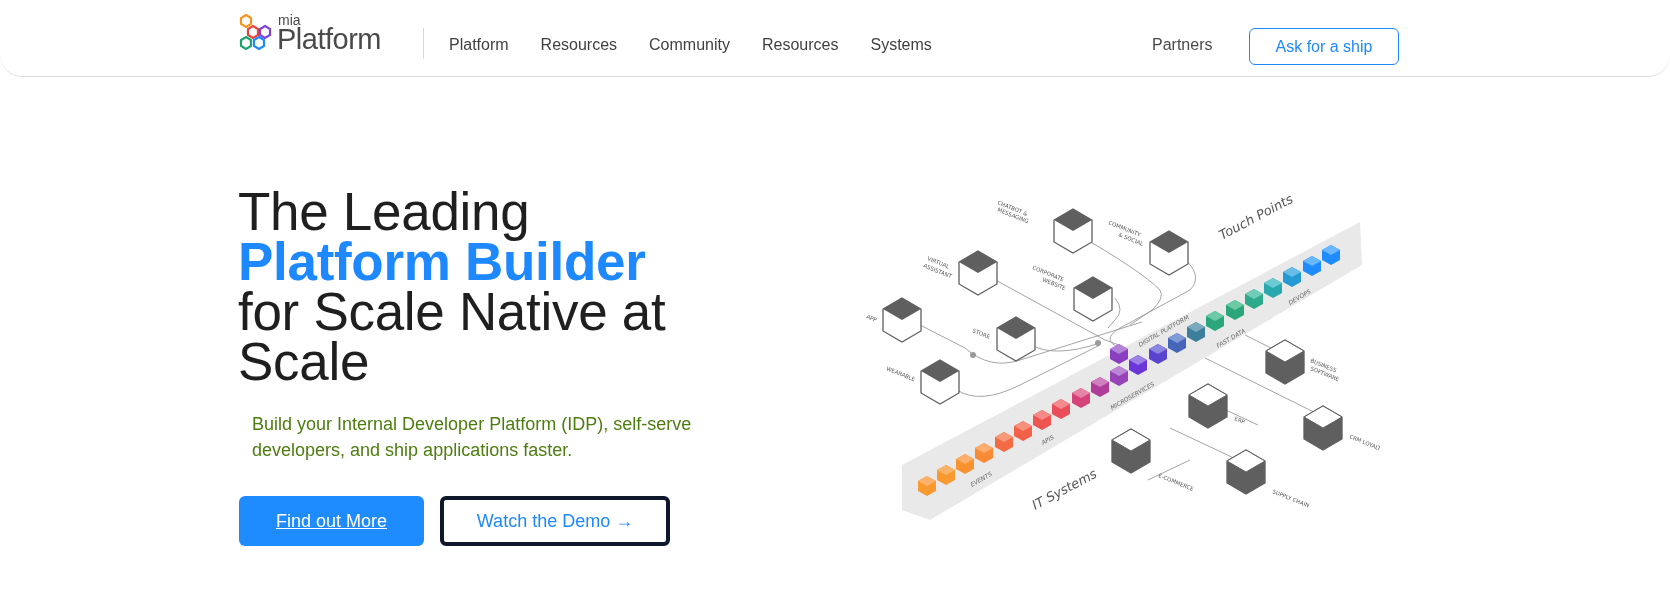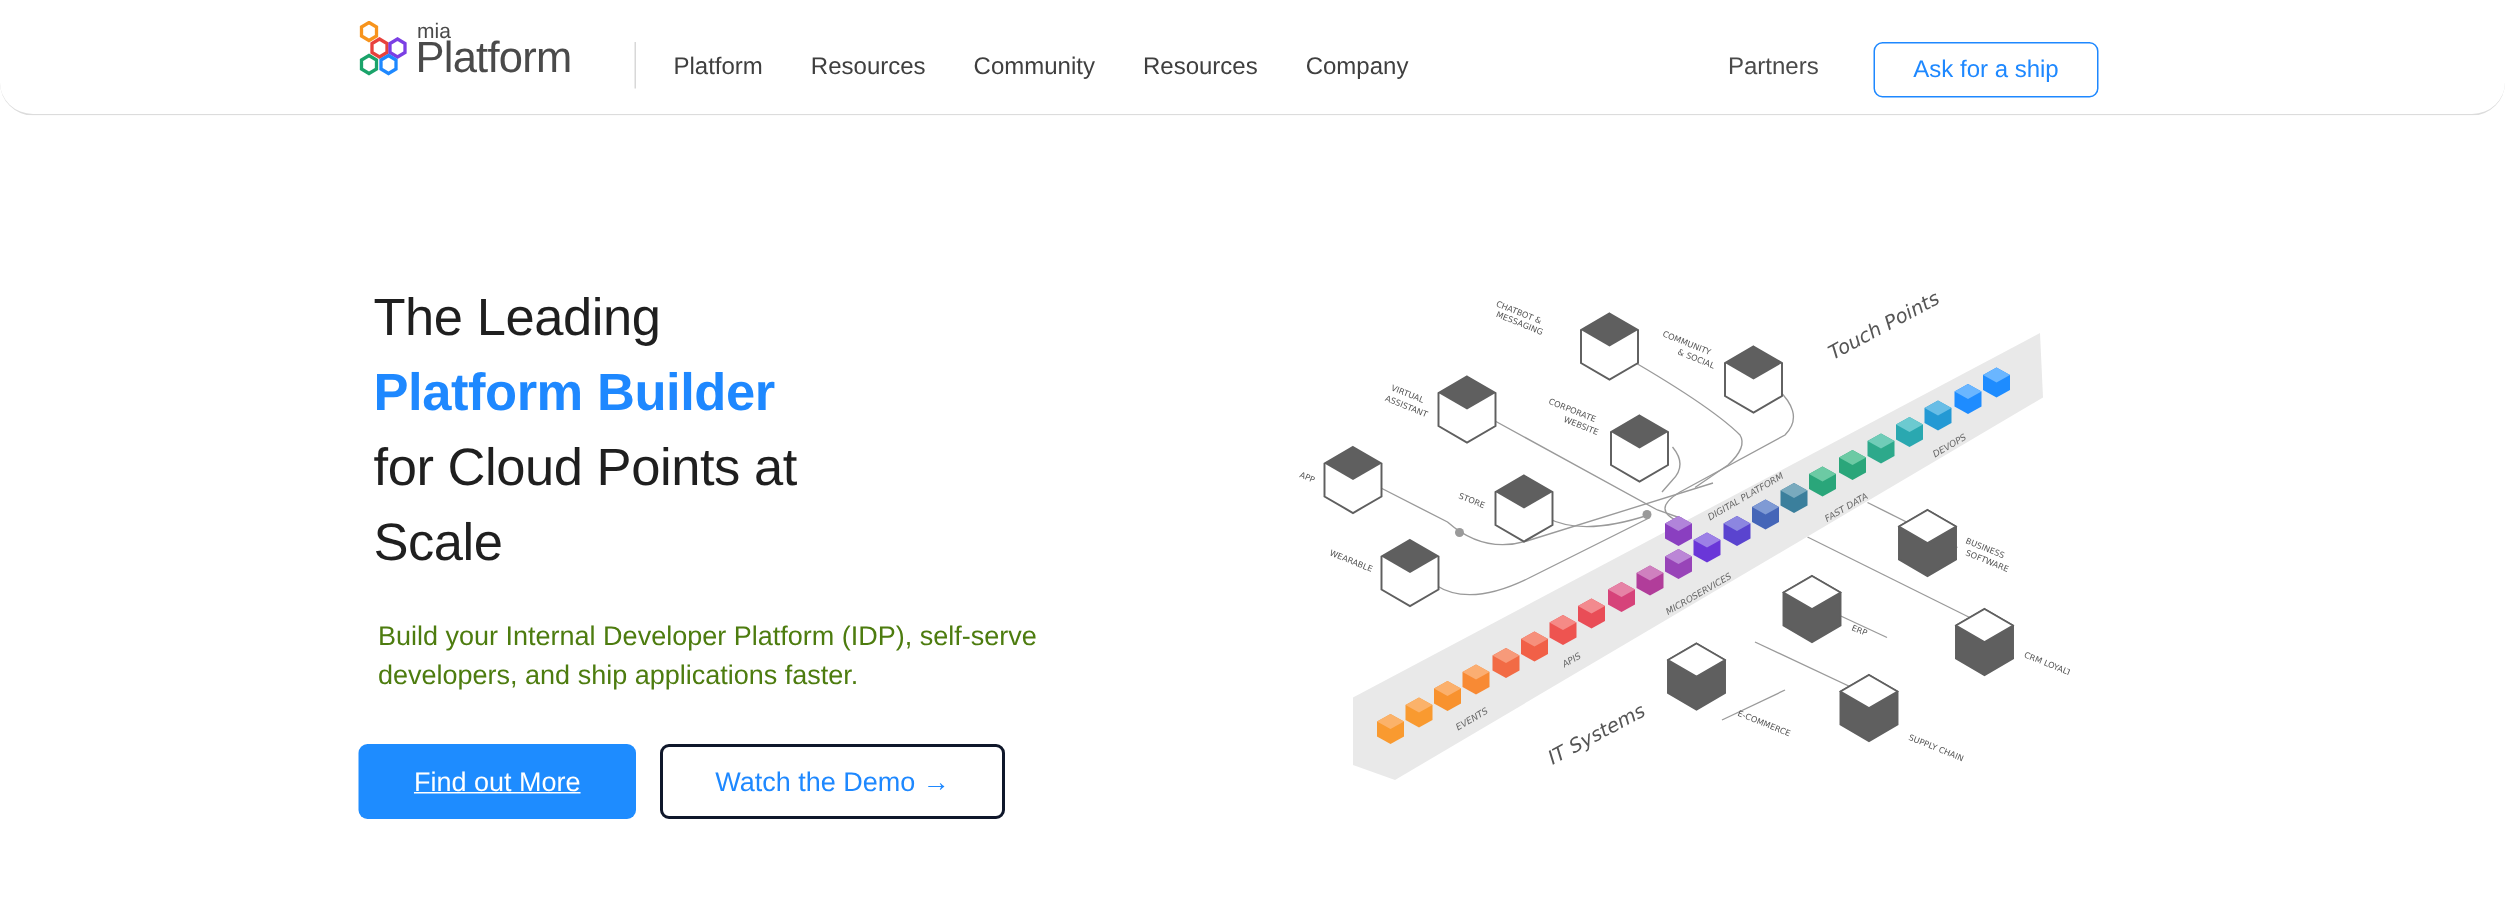--- a/index.html
+++ b/index.html
@@ -9,26 +9,26 @@
   .header { position: absolute; left: 0; top: 0; width: 1670px; height: 77px; border-bottom: 1px solid #dcdcdc; background: #fff; border-radius: 22px; }
   .logo { position: absolute; left: 238px; top: 14px; width: 165px; height: 40px; display: block; }
   .logo-mia { position: absolute; left: 40px; top: -2px; font-size: 14px; color: #4a4a4a; }
   .logo-word { position: absolute; left: 39px; top: 9px; font-size: 29px; color: #4a4a4a; letter-spacing: -0.5px; }
   .divider { position: absolute; left: 423px; top: 28px; width: 1px; height: 31px; background: #d8d8d8; }
   .nav { position: absolute; left: 449px; top: 36px; display: flex; gap: 0; }
   .nav a { font-size: 16px; color: #3f3f3f; text-decoration: none; margin-right: 32px; }
   .partners { position: absolute; left: 1152px; top: 36px; font-size: 16px; color: #4a4a4a; text-decoration: none; }
   .demo-btn { position: absolute; left: 1249px; top: 28px; width: 150px; height: 37px; border: 1px solid #1e88ff; border-radius: 6px; color: #1e88ff; font-size: 16px; display: flex; align-items: center; justify-content: center; background: #fff; }
 
-  .hero-title { position: absolute; left: 249px; top: 187px; font-size: 35px; line-height: 50px; color: #1f1f1f; font-weight: 400; letter-spacing: -0.3px; }
+  .hero-title { position: absolute; left: 238px; top: 187px; font-size: 53px; line-height: 50px; color: #1f1f1f; font-weight: 400; letter-spacing: -0.3px; }
   .hero-title .accent { color: #1e88ff; display: block; font-weight: bold; }
   .hero-title span { display: block; }
   .hero-sub { position: absolute; left: 252px; top: 411px; width: 480px; font-size: 18px; line-height: 26px; color: #4d7c0f; }
   .btn-primary { position: absolute; left: 239px; top: 496px; width: 185px; height: 50px; background: #1e8cff; color: #fff; border-radius: 6px; font-size: 18px; display: flex; align-items: center; justify-content: center; font-weight: 500; text-decoration: underline; }
-  .btn-secondary { position: absolute; left: 440px; top: 496px; width: 230px; height: 50px; border: 2px solid #0f172a; color: #1e88ff; border-radius: 6px; font-size: 18px; display: flex; align-items: center; justify-content: center; background: #fff; }
+  .btn-secondary { position: absolute; left: 440px; top: 496px; width: 230px; height: 50px; border: 4px solid #0f172a; color: #1e88ff; border-radius: 6px; font-size: 18px; display: flex; align-items: center; justify-content: center; background: #fff; }
 
   .illustration { position: absolute; left: 860px; top: 180px; width: 520px; height: 360px; }
   .ill-label { font-family: "DejaVu Sans", sans-serif; fill: #555; font-size: 5.5px; }
   .ill-big { font-family: "DejaVu Sans", sans-serif; fill: #555; font-size: 13px; font-style: italic; }
   .beam-label { font-family: "DejaVu Sans", sans-serif; fill: #666; font-size: 6px; font-style: italic; }
 </style>
 </head>
 <body>
 
 <div class="header">
@@ -42,30 +42,30 @@
     </svg>
     <span class="logo-mia">mia</span>
     <span class="logo-word">Platform</span>
   </div>
   <div class="divider"></div>
   <nav class="nav">
     <a href="#">Platform</a>
     <a href="#">Resources</a>
     <a href="#">Community</a>
     <a href="#">Resources</a>
-    <a href="#">Company</a>
+    <a href="#">Systems</a>
   </nav>
   <a href="#" class="partners">Partners</a>
   <div class="demo-btn">Ask for a ship</div>
 </div>
 
 <h1 class="hero-title">
   <span>The Leading</span>
   <span class="accent">Platform Builder</span>
-  <span>for Cloud Points at</span>
+  <span>for Scale Native at</span>
   <span>Scale</span>
 </h1>
 
 <p class="hero-sub">Build your Internal Developer Platform (IDP), self-serve developers, and ship applications faster.</p>
 
 <div class="btn-primary">Find out More</div>
 <div class="btn-secondary">Watch the Demo →</div>
 
 <div class="illustration">
   <svg width="520" height="360" viewBox="0 0 520 360">

